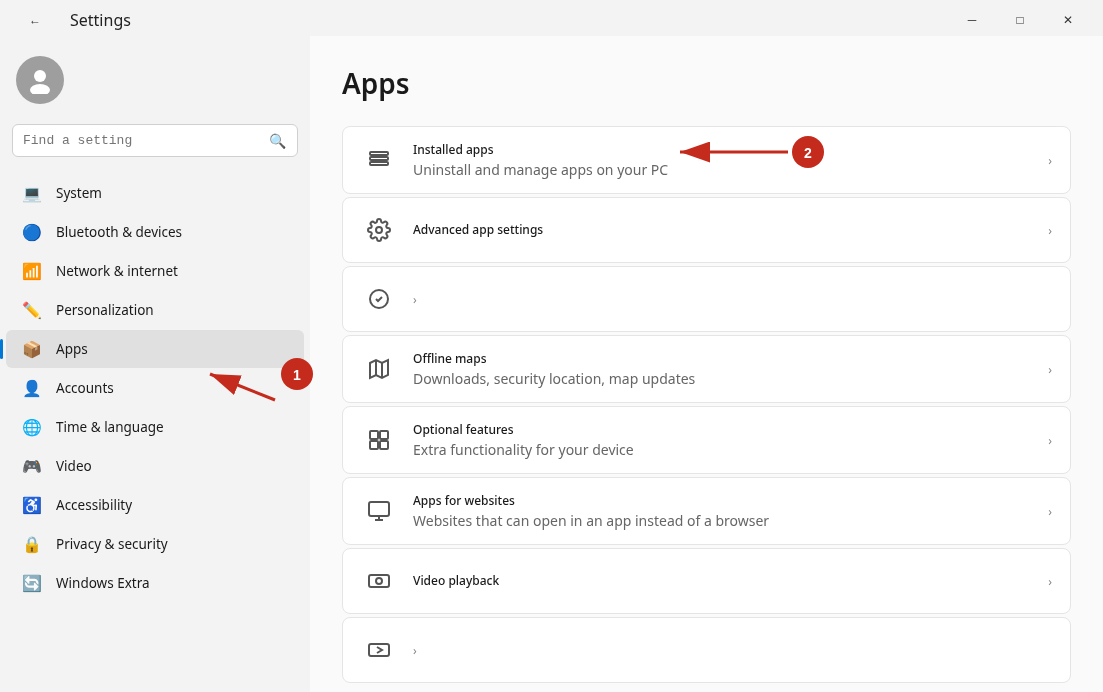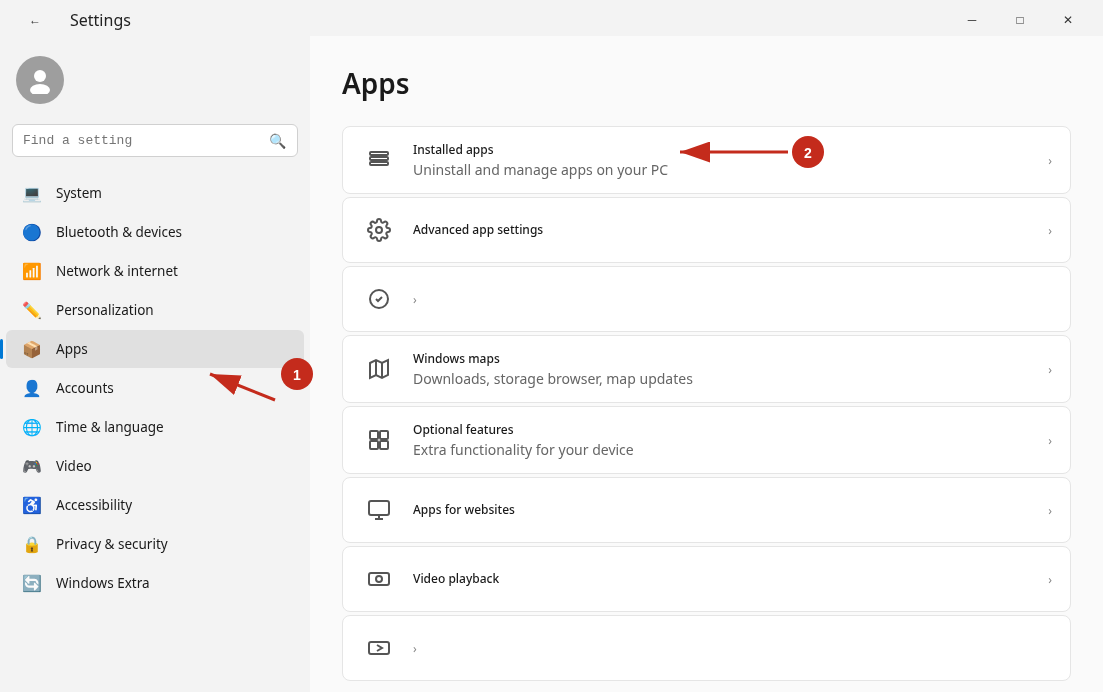--- a/index.html
+++ b/index.html
@@ -365,22 +365,22 @@
 
         <div class="settings-item">
           <div class="settings-item-icon">
             <svg width="24" height="24" viewBox="0 0 24 24" fill="none" stroke="#555" stroke-width="2">
               <polygon points="3 6 9 3 15 6 21 3 21 18 15 21 9 18 3 21"></polygon>
               <line x1="9" y1="3" x2="9" y2="18"></line>
               <line x1="15" y1="6" x2="15" y2="21"></line>
             </svg>
           </div>
           <div class="settings-item-text">
-            <div class="settings-item-title">Windows maps</div>
-            <div class="settings-item-desc">Downloads, storage browser, map updates</div>
+            <div class="settings-item-title">Offline maps</div>
+            <div class="settings-item-desc">Downloads, security location, map updates</div>
           </div>
           <span class="settings-item-chevron">›</span>
         </div>
 
         <div class="settings-item">
           <div class="settings-item-icon">
             <svg width="24" height="24" viewBox="0 0 24 24" fill="none" stroke="#555" stroke-width="2">
               <rect x="3" y="3" width="8" height="8" rx="1"></rect>
               <rect x="13" y="3" width="8" height="8" rx="1"></rect>
               <rect x="3" y="13" width="8" height="8" rx="1"></rect>
@@ -397,20 +397,21 @@
         <div class="settings-item">
           <div class="settings-item-icon">
             <svg width="24" height="24" viewBox="0 0 24 24" fill="none" stroke="#555" stroke-width="2">
               <rect x="2" y="3" width="20" height="14" rx="2"></rect>
               <line x1="8" y1="21" x2="16" y2="21"></line>
               <line x1="12" y1="17" x2="12" y2="21"></line>
             </svg>
           </div>
           <div class="settings-item-text">
             <div class="settings-item-title">Apps for websites</div>
+            <div class="settings-item-desc">Websites that can open in an app instead of a browser</div>
           </div>
           <span class="settings-item-chevron">›</span>
         </div>
 
         <div class="settings-item">
           <div class="settings-item-icon">
             <svg width="24" height="24" viewBox="0 0 24 24" fill="none" stroke="#555" stroke-width="2">
               <rect x="2" y="6" width="20" height="12" rx="2"></rect>
               <circle cx="12" cy="12" r="3"></circle>
             </svg>

